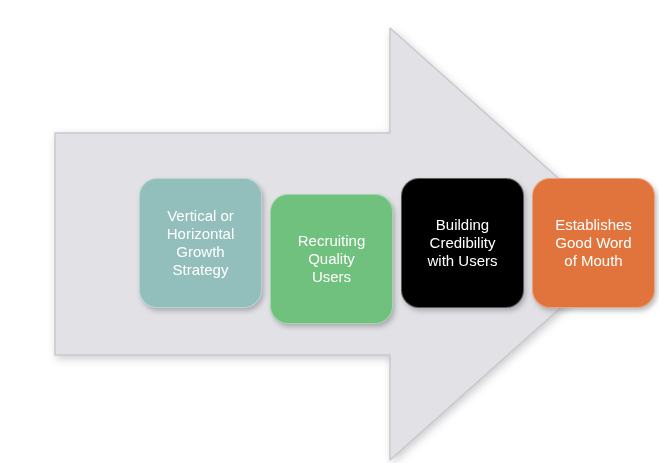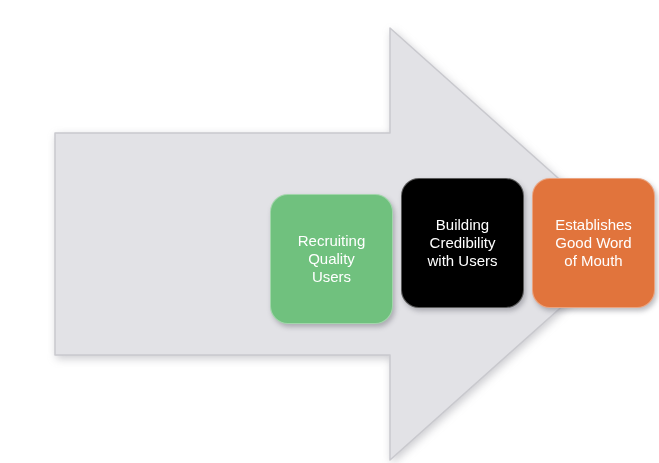--- a/index.html
+++ b/index.html
@@ -57,20 +57,26 @@
 </head>
 <body>
 
 <div class="canvas">
 
   <svg class="arrow-svg" viewBox="0 0 659 463" xmlns="http://www.w3.org/2000/svg">
     <polygon points="55,133 390,133 390,28 632,244 390,460 390,355 55,355" fill="#e2e2e6"></polygon>
   </svg>
 
 
+  <div class="step step-2" style="background-color: rgb(146, 191, 188);">
+    <span class="step-label">Vertical or
+Horizontal
+Growth
+Strategy</span>
+  </div>
 
   <div class="step step-3" style="background-color: rgb(112, 193, 126); margin-top: 16px;">
     <span class="step-label">Recruiting
 Quality
 Users</span>
   </div>
 
   <div class="step step-4" style="background-color: #000000;">
     <span class="step-label">Building
 Credibility

